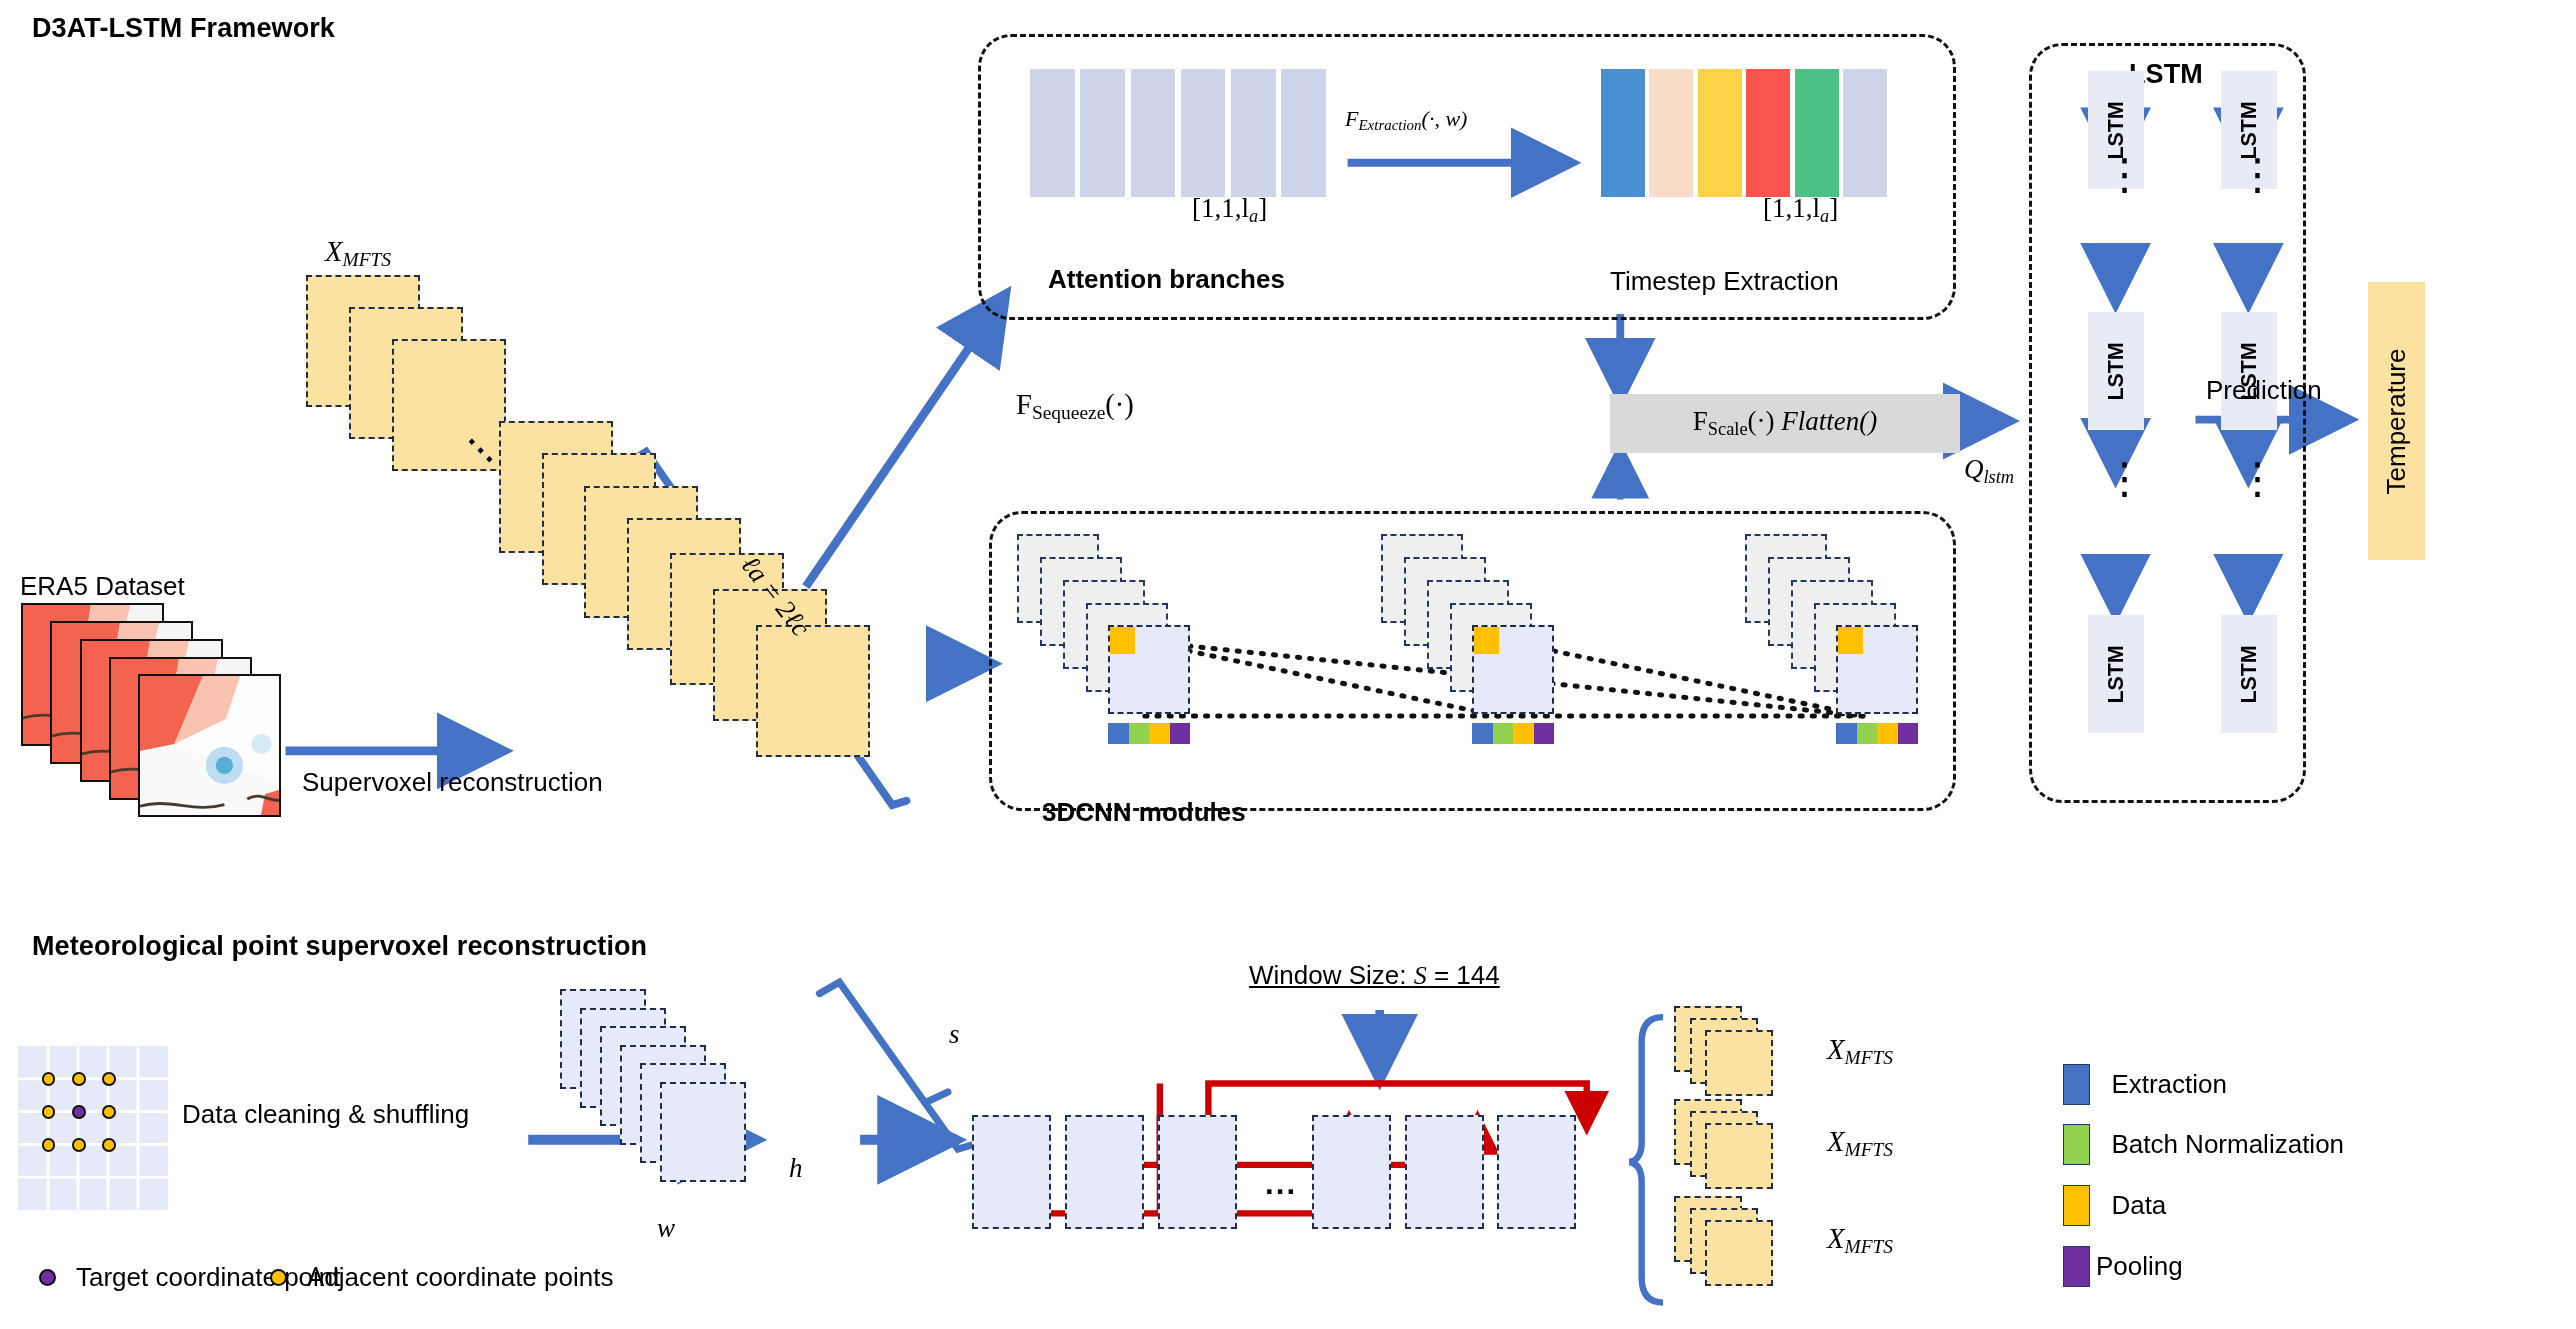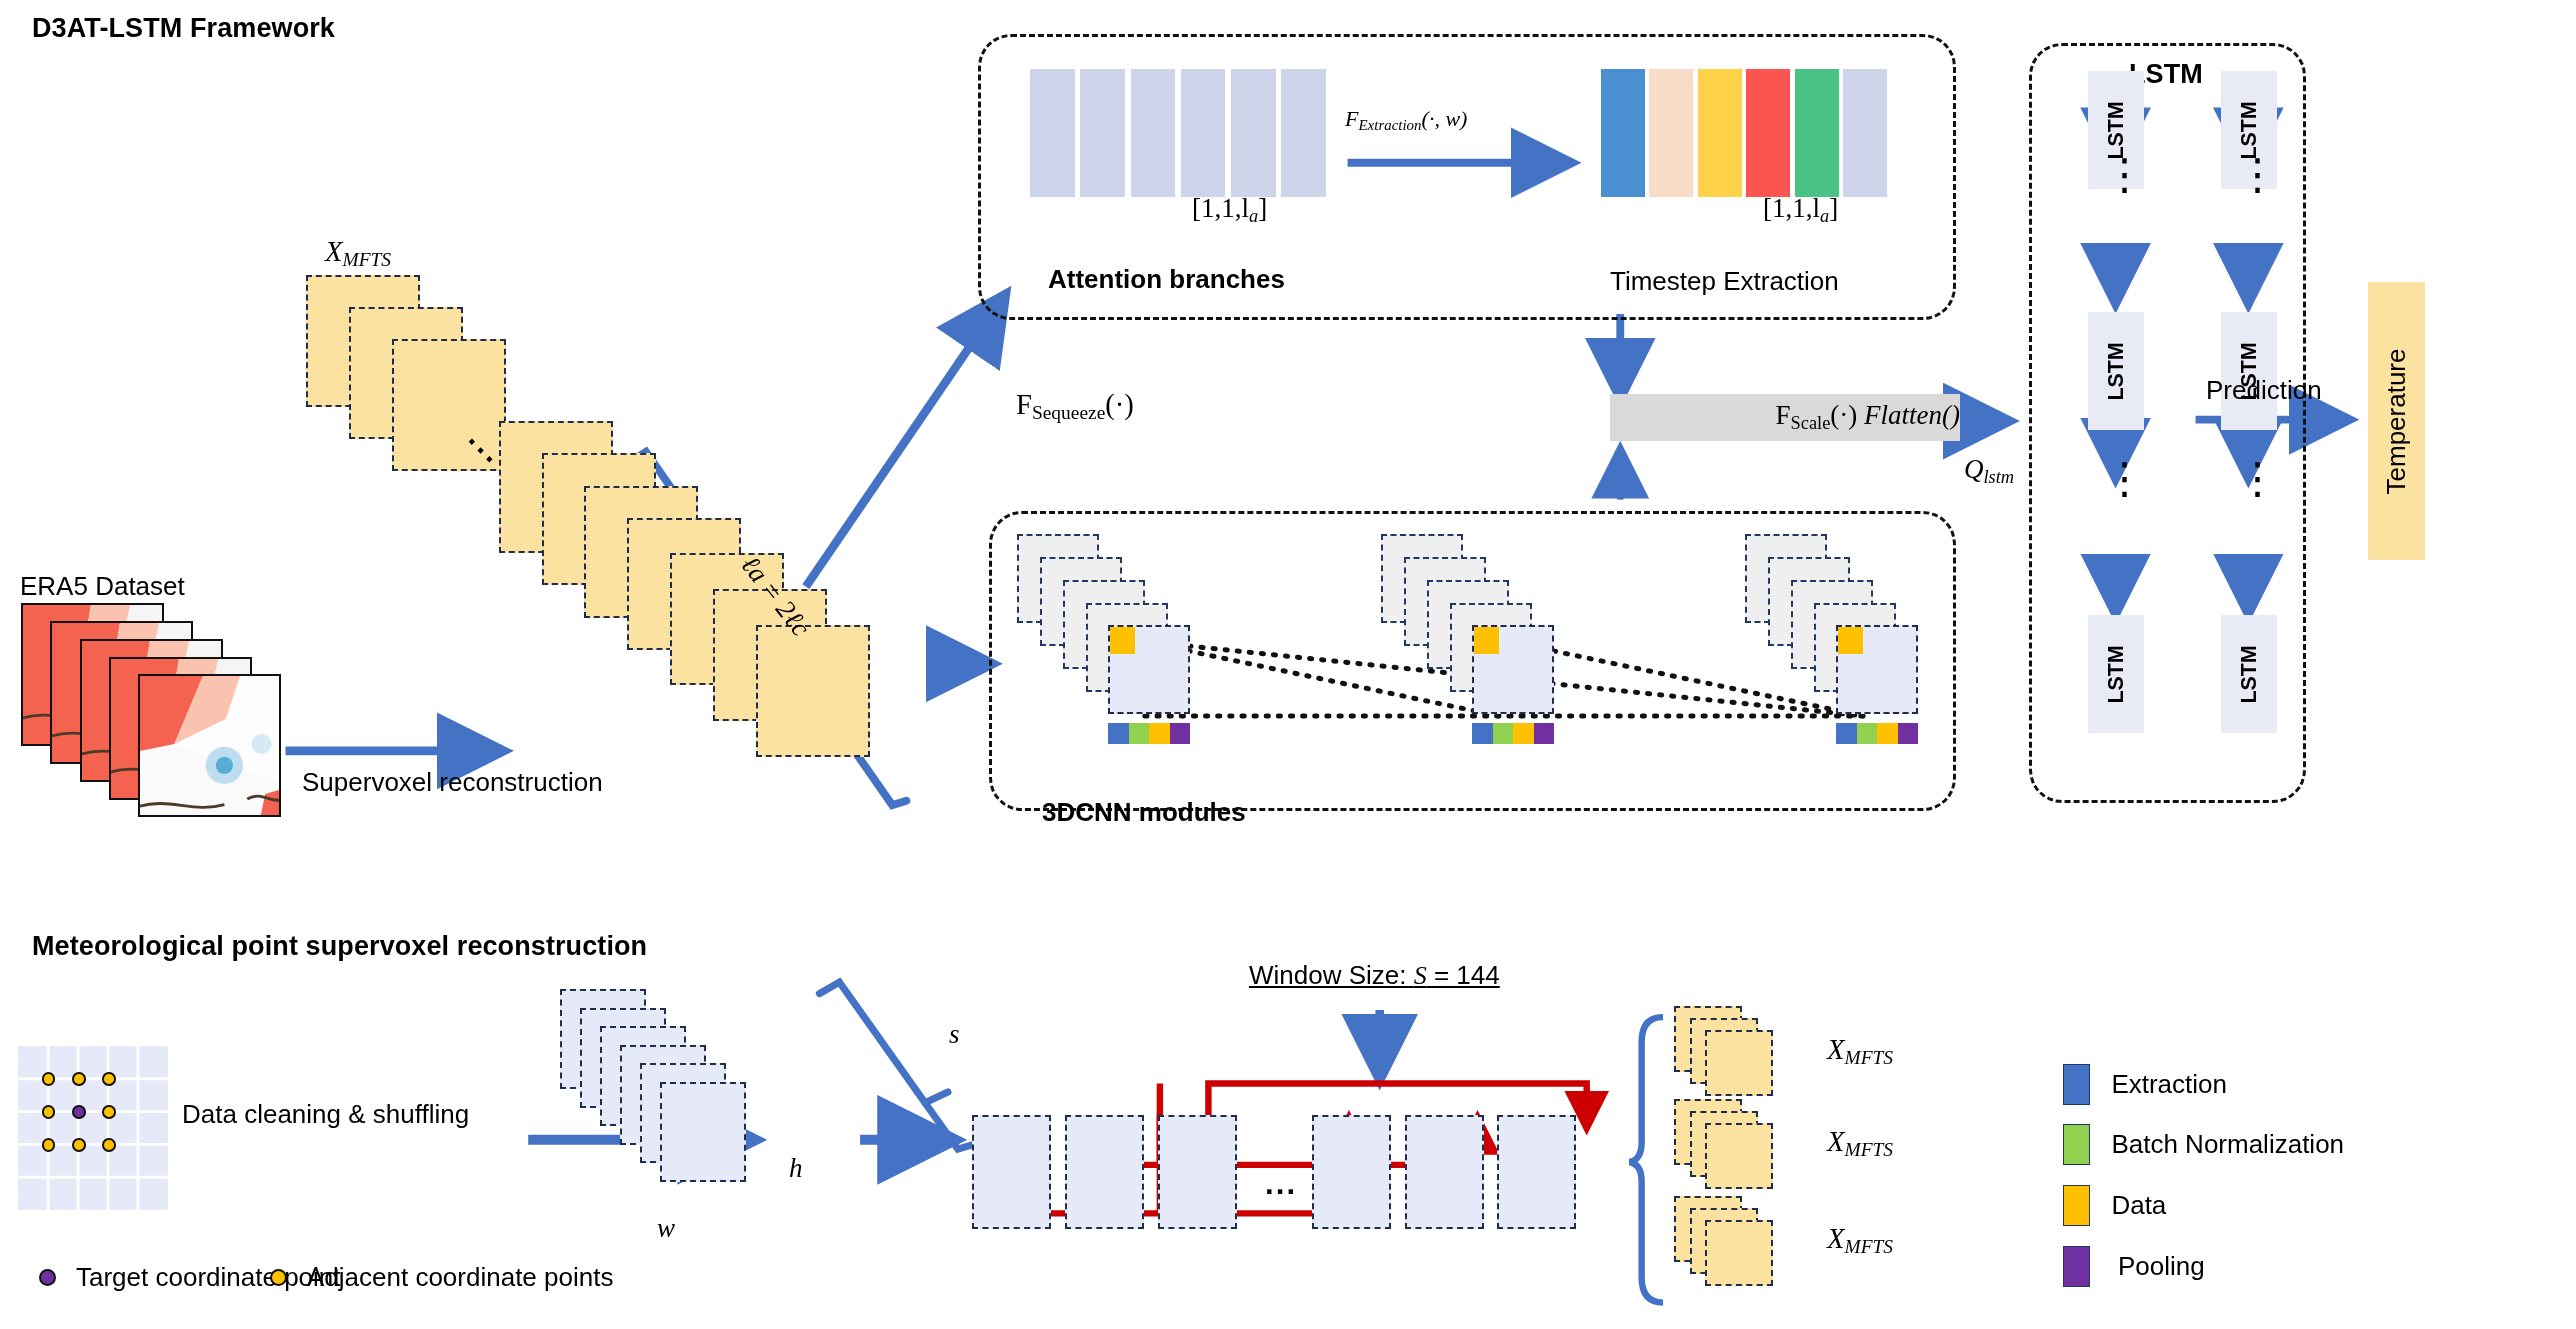--- a/index.html
+++ b/index.html
@@ -205,21 +205,21 @@
   <div style="flex:1;background:#FFD24A;"></div>
   <div style="flex:1;background:#FC5550;"></div>
   <div style="flex:1;background:#4BC186;"></div>
   <div style="flex:1;background:#CED4E9;"></div>
 </div>
 <div class="abs mathr" style="left:1763px;top:193px;font-size:27px;">
   <span>[1,1,l</span><span class="sub">a</span><span>]</span>
 </div>
 <div class="abs lbl" style="left:1610px;top:266px;">Timestep Extraction</div>
 
-<div class="abs scalebox" style="left:1610px;top:394px;width:350px;height:47px;justify-content:flex-end;">
+<div class="abs scalebox" style="left:1610px;top:394px;width:350px;height:59px;">
   <span class="mathr" style="font-size:27px;">
     <span>F</span><span class="sub" style="font-style:normal;">Scale</span><span>(·)</span>&nbsp;<i>Flatten()</i>
   </span>
 </div>
 <div class="abs mathi" style="left:1964px;top:454px;font-size:27px;">
   <span>Q</span><span class="sub">lstm</span>
 </div>
 
 <div class="abs dashbox" style="left:989px;top:511px;width:967px;height:300px;"></div>
 <div class="abs lblb" style="left:1042px;top:753px;margin-top:44px;">3DCNN modules</div>
@@ -423,17 +423,17 @@
   <span class="lbl">Extraction</span>
 </div>
 <div class="abs" style="left:2063px;top:1124px;display:flex;align-items:center;gap:21.4px;">
   <div class="legsw" style="width:27px;height:41px;background:#92D050;"></div>
   <span class="lbl">Batch Normalization</span>
 </div>
 <div class="abs" style="left:2063px;top:1185px;display:flex;align-items:center;gap:21.4px;">
   <div class="legsw" style="width:27px;height:41px;background:#FFC000;"></div>
   <span class="lbl">Data</span>
 </div>
-<div class="abs" style="left:2063px;top:1246px;display:flex;align-items:center;gap:28px;">
+<div class="abs" style="left:2063px;top:1246px;display:flex;align-items:center;gap:6px;">
   <div class="legsw" style="width:27px;height:41px;background:#7030A0;"></div>
   <span class="lbl">Pooling</span>
 </div>
 
 
 </body></html>

